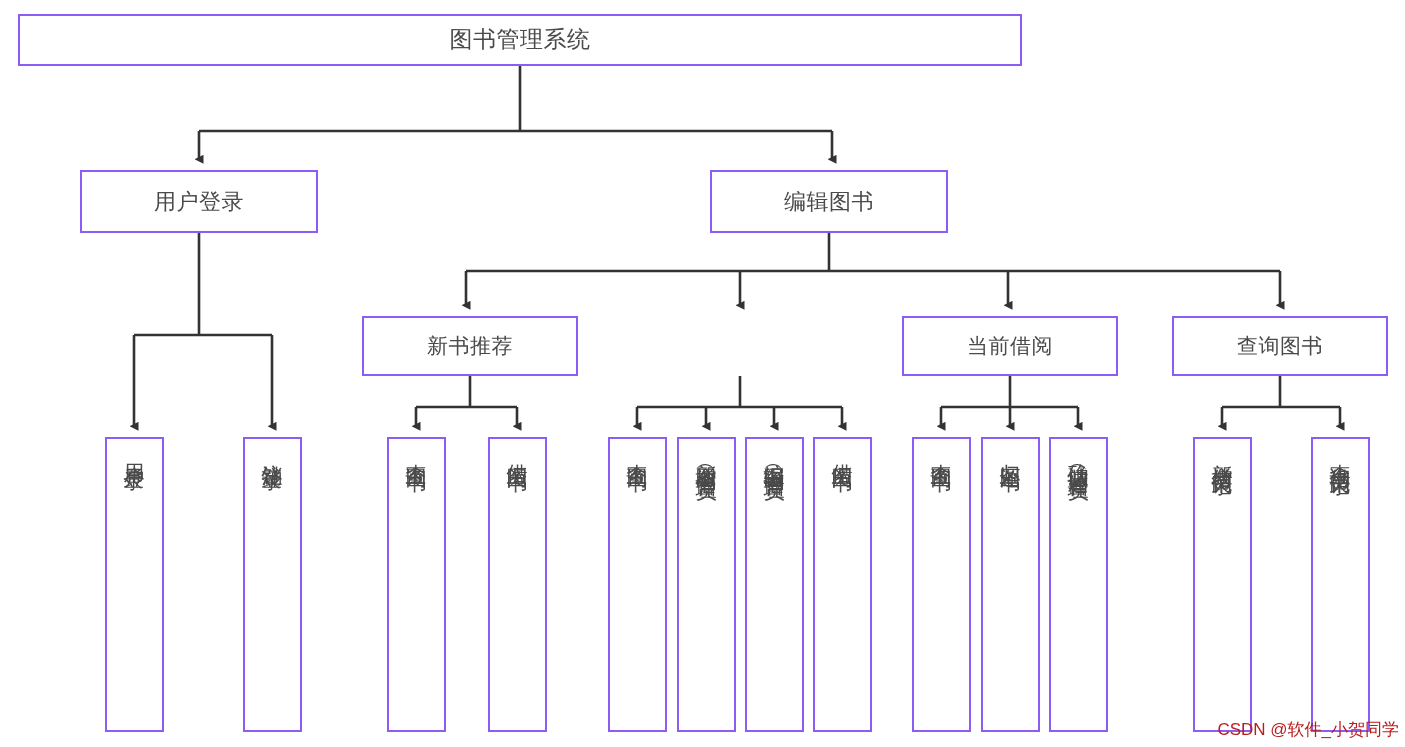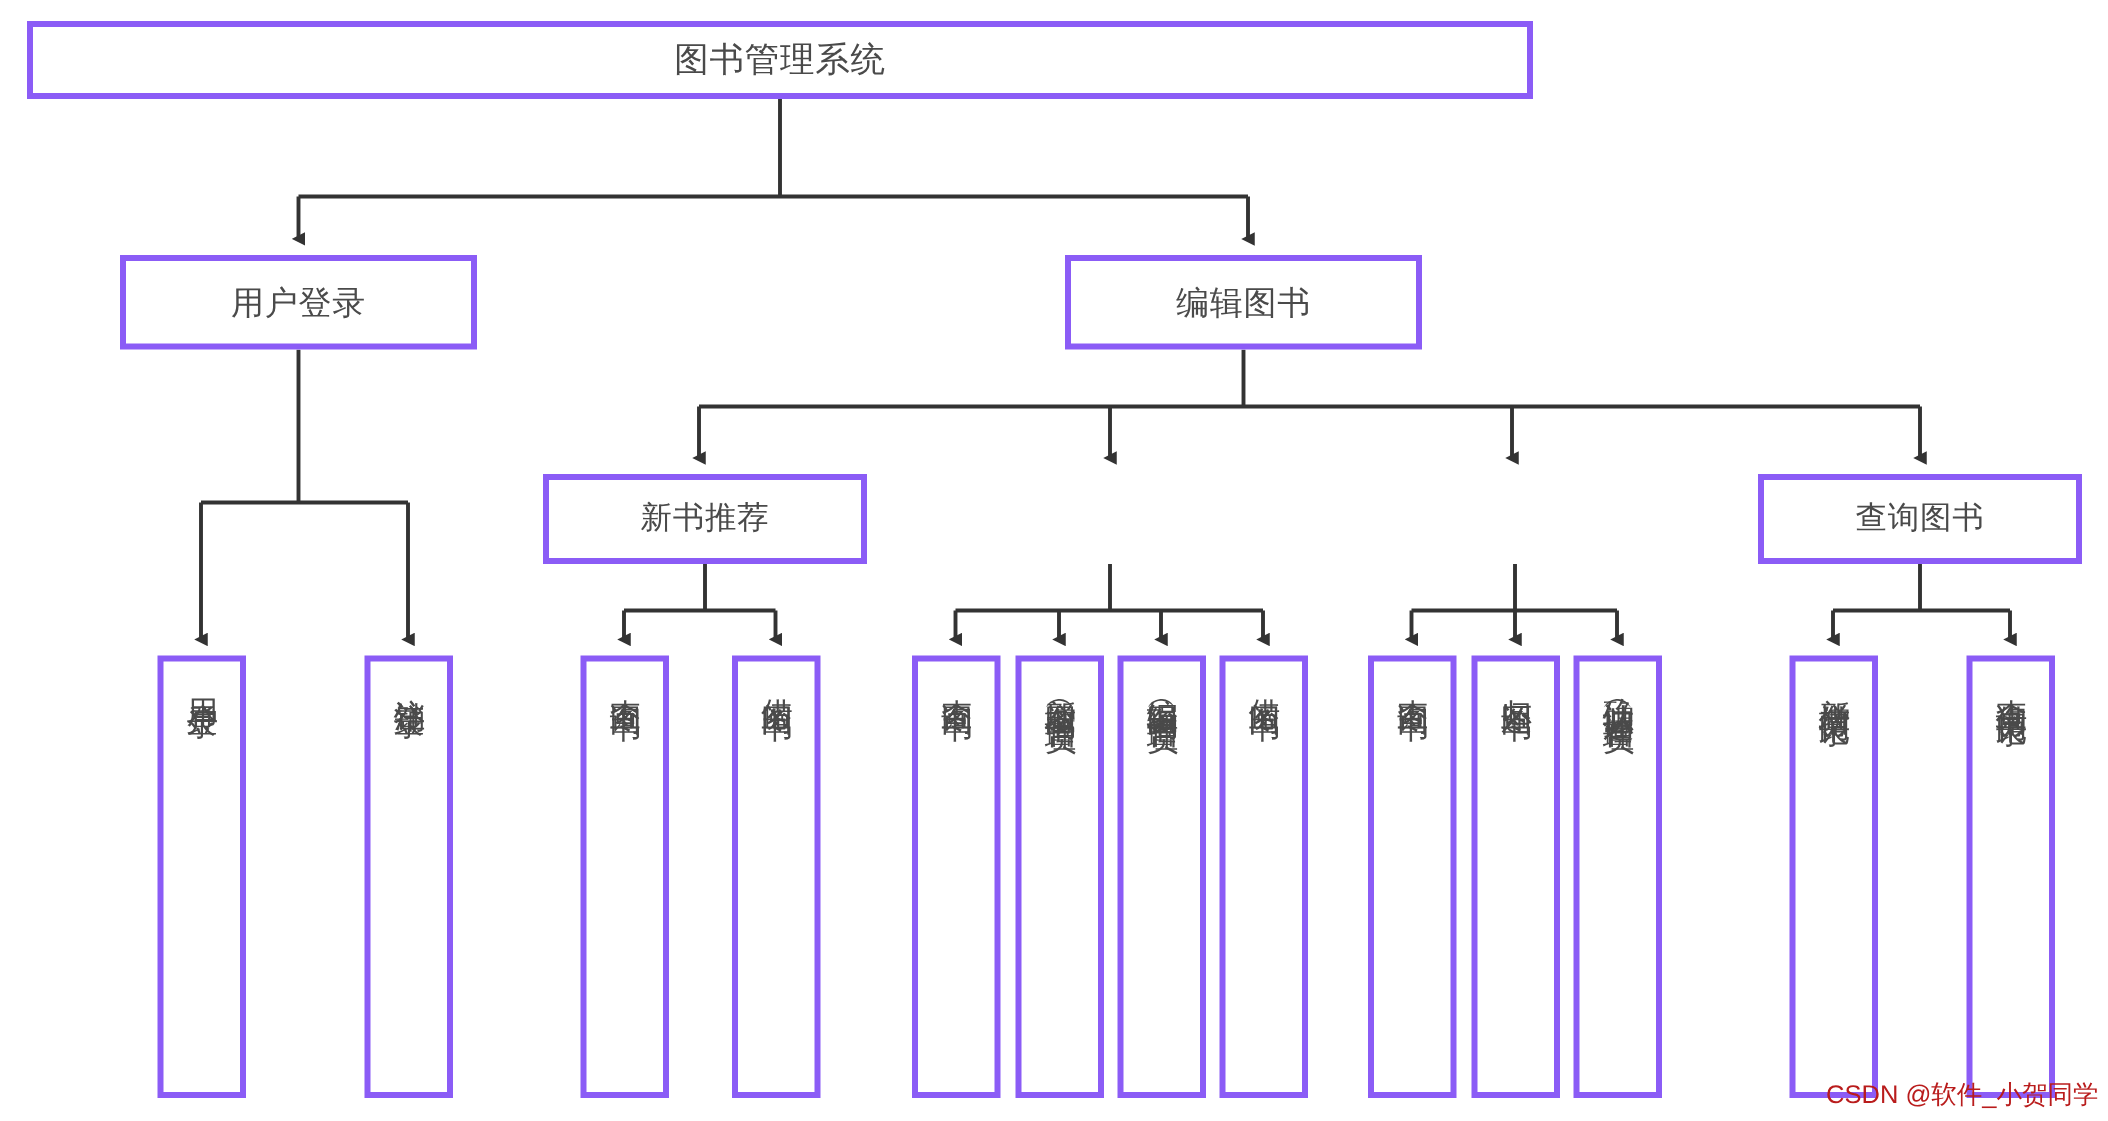--- a/index.html
+++ b/index.html
@@ -22,21 +22,21 @@
     position: absolute;
     left: 0;
     top: 0;
     width: 1405px;
     height: 747px;
     pointer-events: none;
   }
   .node {
     position: absolute;
     box-sizing: border-box;
-    border: 4px solid #8b5cf6;
+    border: 2px solid #8b5cf6;
     background: #ffffff;
     display: flex;
     align-items: center;
     justify-content: center;
     color: #4a4a4a;
     z-index: 2;
   }
   .node-label {
     display: block;
     text-align: center;
@@ -139,20 +139,23 @@
   <div class="node node-branch" style="left:80px; top:170px; width:238px; height:63px;">
     <span class="node-label">用户登录</span>
   </div>
   <div class="node node-branch" style="left:710px; top:170px; width:238px; height:63px;">
     <span class="node-label">编辑图书</span>
   </div>
 
   <div class="node node-section" style="left:362px; top:316px; width:216px; height:60px;">
     <span class="node-label">新书推荐</span>
   </div>
+  <div class="node node-section" style="left:902px; top:316px; width:216px; height:60px;">
+    <span class="node-label">当前借阅</span>
+  </div>
   <div class="node node-section" style="left:1172px; top:316px; width:216px; height:60px;">
     <span class="node-label">查询图书</span>
   </div>
 
   <div class="node node-leaf" style="left:105px; top:437px; width:59px; height:295px;">
     <span class="node-label">用户登录</span>
   </div>
   <div class="node node-leaf" style="left:243px; top:437px; width:59px; height:295px;">
     <span class="node-label">注销登录</span>
   </div>

